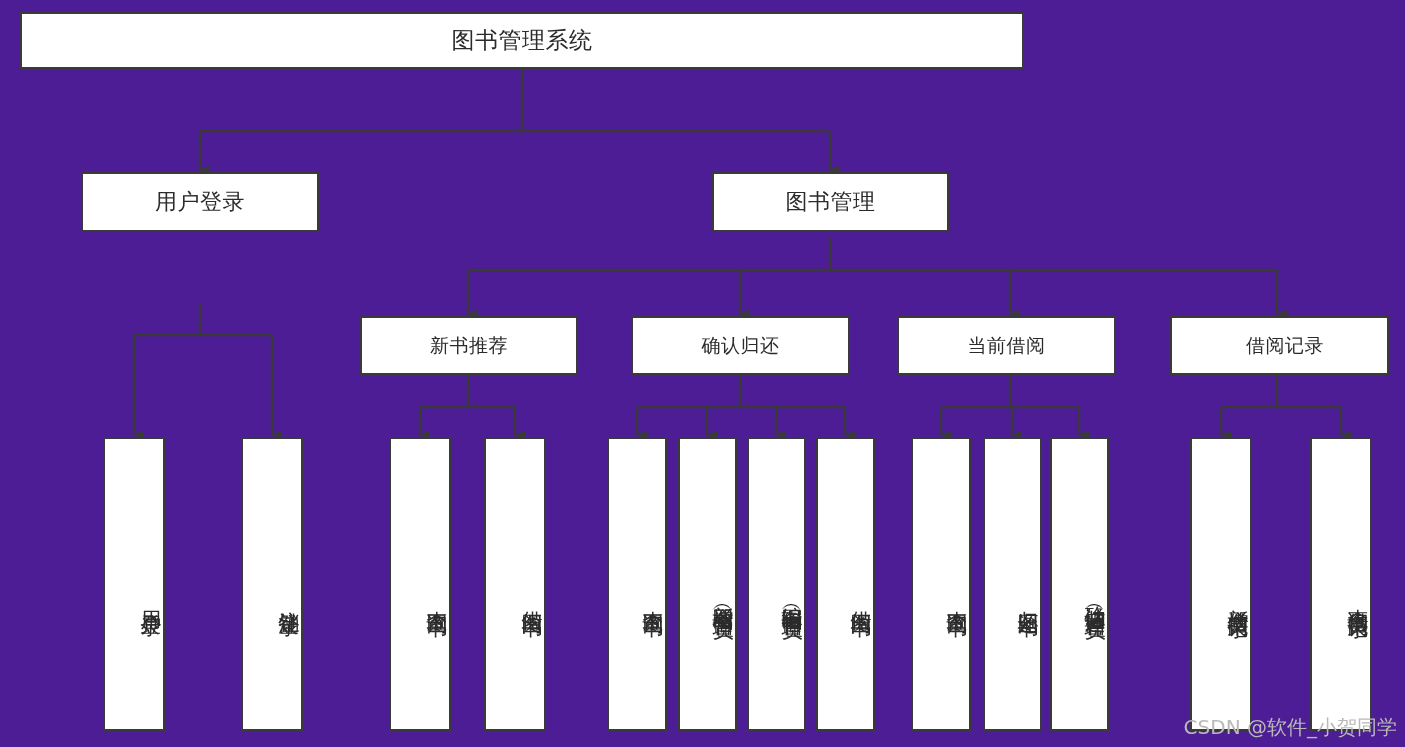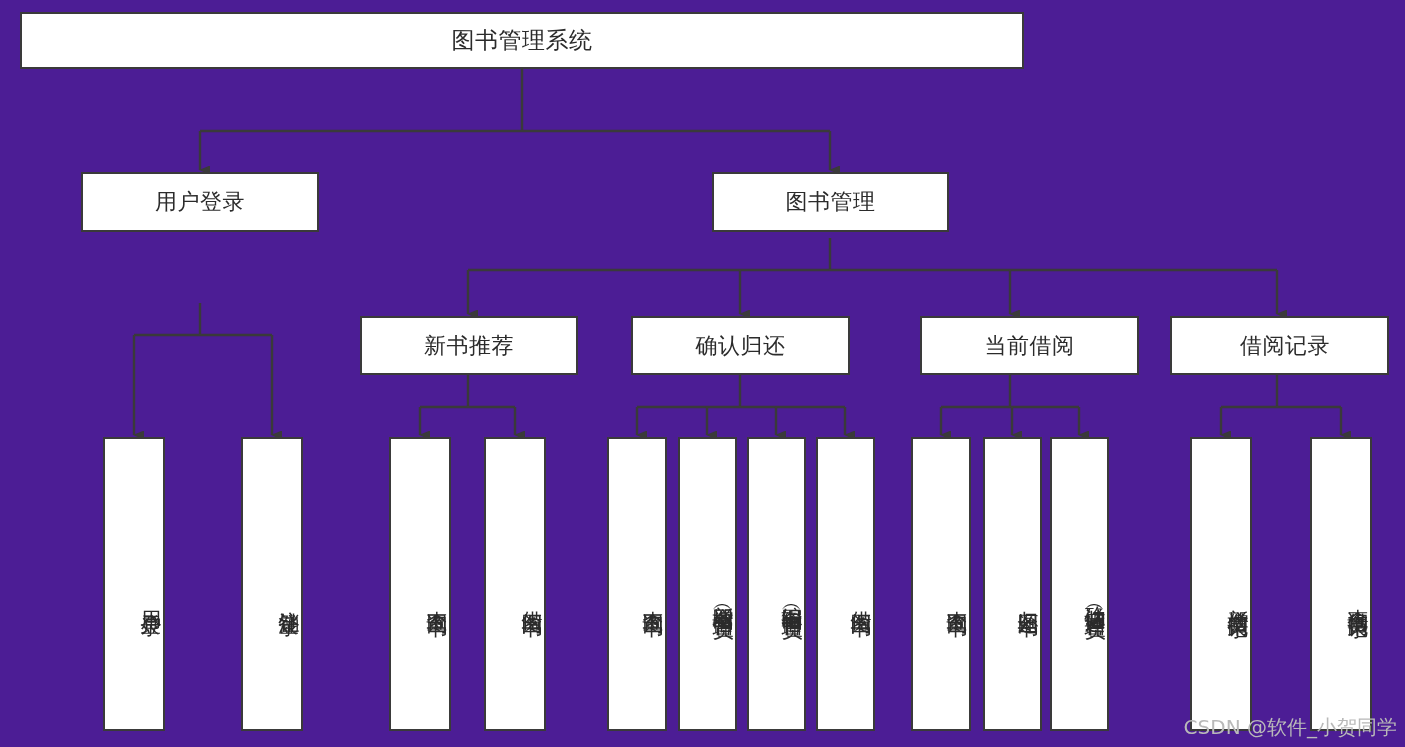--- a/index.html
+++ b/index.html
@@ -45,21 +45,21 @@
     justify-content: center;
   }
   .node-label {
     font-family: "DejaVu Sans", "Liberation Sans", sans-serif;
     line-height: 1.18;
     letter-spacing: 0.5px;
     white-space: nowrap;
   }
   .lvl0 .node-label { font-size: 23px; }
   .lvl1 .node-label { font-size: 22px; }
-  .lvl2 .node-label { font-size: 22px; }
+  .lvl2 .node-label { font-size: 19px; }
   .leaf .node-label { font-size: 21px; letter-spacing: 2px; }
   #watermark {
     position: absolute;
     right: 8px;
     bottom: 6px;
     font-size: 20px;
     color: #b9b9b9;
     font-family: "DejaVu Sans", "Liberation Sans", sans-serif;
     white-space: nowrap;
     pointer-events: none;
@@ -123,21 +123,21 @@
   <div class="node-box horiz lvl1" style="left: 712px; top: 172px; width: 237px; height: 60px;">
     <span class="node-label">图书管理</span>
   </div>
 
   <div class="node-box horiz lvl2" style="left: 360px; top: 316px; width: 218px; height: 59px;">
     <span class="node-label">新书推荐</span>
   </div>
   <div class="node-box horiz lvl2" style="left: 631px; top: 316px; width: 219px; height: 59px;">
     <span class="node-label">确认归还</span>
   </div>
-  <div class="node-box horiz lvl2" style="left: 920px; top: 316px; width: 219px; height: 59px;">
+  <div class="node-box horiz lvl2" style="left: 897px; top: 316px; width: 219px; height: 59px;">
     <span class="node-label">当前借阅</span>
   </div>
   <div class="node-box horiz lvl2" style="left: 1170px; top: 316px; width: 219px; height: 59px; padding-left: 11px;">
     <span class="node-label">借阅记录</span>
   </div>
 
   <div class="node-box vert leaf" style="left: 103px; top: 437px; width: 62px; height: 294px;">
     <span class="node-label">用户登录</span>
   </div>
   <div class="node-box vert leaf" style="left: 241px; top: 437px; width: 62px; height: 294px;">

